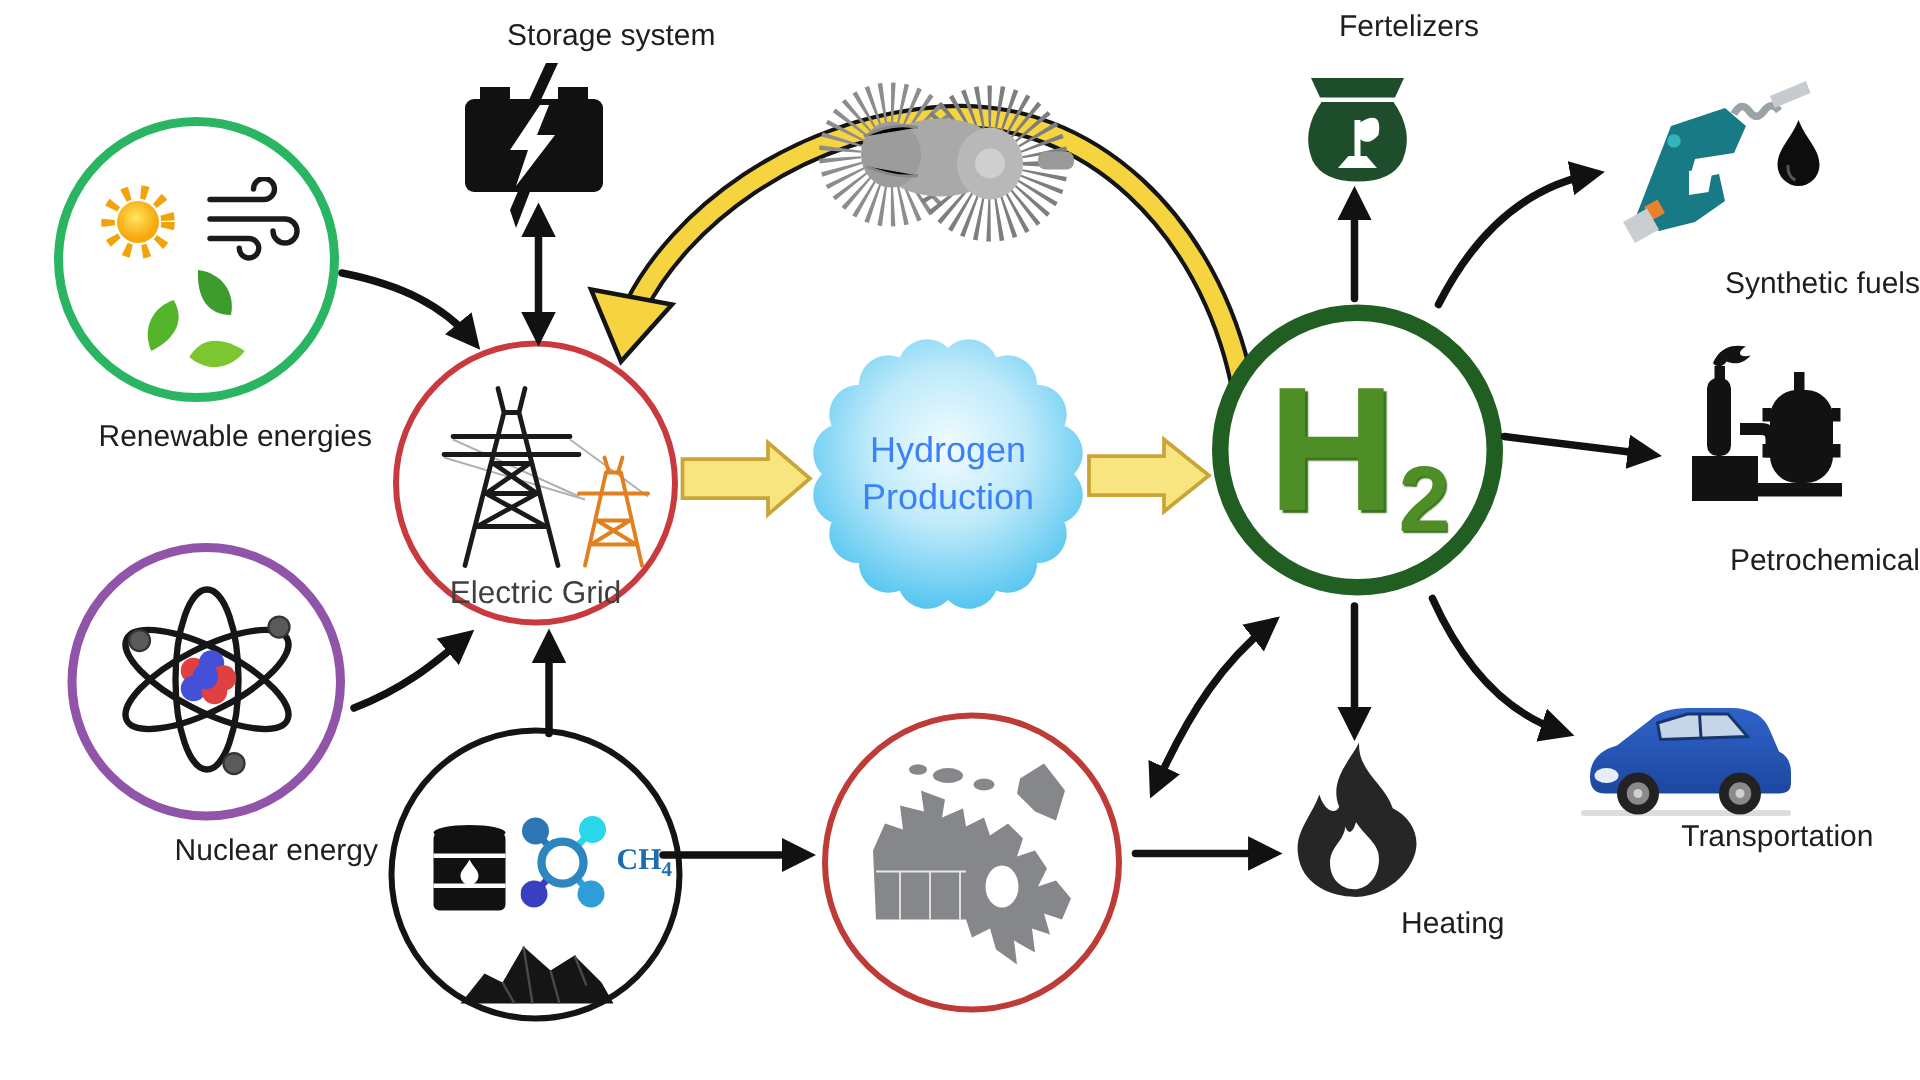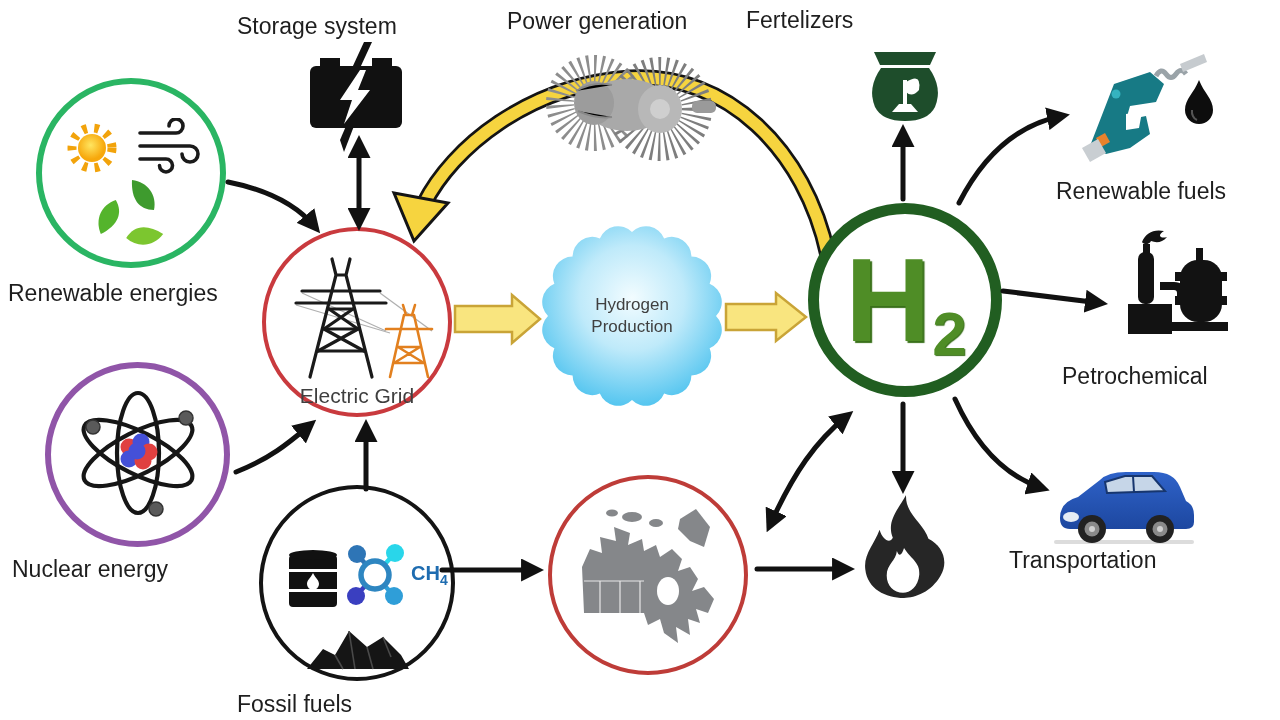--- a/index.html
+++ b/index.html
@@ -2,25 +2,25 @@
 <html><head>
 <meta charset="utf-8">
 <style>
   html,body{margin:0;padding:0;background:#ffffff;}
   .canvas{position:relative;width:1280px;height:720px;background:#ffffff;overflow:hidden;
           font-family:"Liberation Sans",sans-serif;}
   .layer{position:absolute;left:0;top:0;pointer-events:none;}
   .z1{z-index:1}.z2{z-index:2}.z3{z-index:3}
   .node{position:absolute;border-radius:50%;background:#fff;box-sizing:border-box;z-index:2;}
   .icon{position:absolute;z-index:2;}
-  .lbl{position:absolute;z-index:4;text-align:left;font-size:23px;color:#1e1e1e;}
+  .lbl{position:absolute;z-index:4;text-align:right;font-size:20px;color:#1e1e1e;}
   .eg-label{position:absolute;left:0;right:0;bottom:5px;text-align:center;font-size:21px;color:#3f3f3f;z-index:3;margin-top:16px;}
   .hp-text{position:absolute;left:536px;top:220px;width:192px;height:192px;z-index:3;
            display:flex;align-items:center;justify-content:center;text-align:center;
-           font-size:17px;line-height:1.3;color:#404040;}
+           font-size:24px;line-height:1.3;color:#3b82f6;}
   .hp-text span{display:block;width:150px;}
   .h2-node{display:flex;align-items:center;justify-content:center;}
   .h2-sym{font-size:118px;font-weight:700;color:#4f8d26;text-shadow:2px 2px 1px #39701a;line-height:1;}
   .h2-sub{font-size:62px;font-weight:700;color:#4f8d26;text-shadow:1px 1px 1px #39701a;
           position:relative;top:34px;left:2px;line-height:1;}
   .ch4wrap{position:absolute;left:84px;top:54px;display:flex;align-items:center;z-index:2;}
   .ch4lbl{font-size:20px;font-weight:700;color:#1e6cb0;margin-left:2px;}
   .ch4lbl sub{font-size:14px;}
 </style>
 </head>
@@ -105,21 +105,21 @@
       </g>
       <g fill="none" stroke="#e2801f" stroke-width="2.6" stroke-linecap="round">
         <path d="M118,132 L132,70 M156,132 L142,70 M132,70 L142,70 M134,70 L131,60 M140,70 L143,60"></path>
         <path d="M122,118 L152,118 M126,102 L148,102 M122,118 L148,102 M126,102 L152,118"></path>
         <path d="M114,84 L160,84"></path>
       </g>
     </svg>
     <div class="eg-label">Electric Grid</div>
   </div>
 
-  <div class="node" style="left:259px;top:485px;width:196px;height:196px;border:4px solid #141414;">
+  <div class="node" style="left:259px;top:485px;width:196px;height:196px;border:4px solid #141414;font-family:Liberation Serif, serif;">
     <svg class="icon" style="left:22px;top:58px" width="56" height="68" viewBox="0 0 56 68">
       <rect x="4" y="8" width="48" height="52" rx="4" fill="#111"></rect>
       <ellipse cx="28" cy="8" rx="24" ry="5" fill="#111"></ellipse>
       <rect x="4" y="22" width="48" height="3" fill="#fff"></rect>
       <rect x="4" y="42" width="48" height="3" fill="#fff"></rect>
       <path d="M28,26 c3,6 6,7 6,11 a6,6 0 1 1 -12,0 c0,-4 3,-5 6,-11 z" fill="#fff"></path>
     </svg>
     <div class="ch4wrap">
       <svg width="62" height="64" viewBox="0 0 62 64">
         <g stroke-width="4.5">
@@ -285,22 +285,21 @@
       <path d="M 903,199 L 903,132" marker-end="url(#ah)"></path>
       <path d="M 959,203 C 985,152 1020,124 1062,116" marker-end="url(#ah)"></path>
       <path d="M 1003,291 L 1100,303" marker-end="url(#ah)"></path>
       <path d="M 955,399 C 978,450 1008,477 1042,488" marker-end="url(#ah)"></path>
     </g>
     <polygon points="455,306 512,306 512,295 540,319 512,343 512,332 455,332" fill="#f9e57f" stroke="#c9a437" stroke-width="2.5"></polygon>
     <polygon points="726,304 776,304 776,293 806,317 776,341 776,330 726,330" fill="#f9e57f" stroke="#c9a437" stroke-width="2.5"></polygon>
   </svg>
 
   <div class="lbl" style="left:237px;top:13px;width:240px">Storage system</div>
-  <div class="lbl" style="left:507px;top:8px;width:240px">Power generation</div>
   <div class="lbl" style="left:746px;top:7px;width:240px">Fertelizers</div>
   <div class="lbl" style="left:8px;top:280px;width:240px">Renewable energies</div>
   <div class="lbl" style="left:12px;top:556px;width:240px">Nuclear energy</div>
-  <div class="lbl" style="left:237px;top:691px;width:240px">Fossil fuels</div>
-  <div class="lbl" style="left:1056px;top:178px;width:224px">Renewable fuels</div>
+  <div class="lbl" style="left:1056px;top:178px;width:224px">Synthetic fuels</div>
   <div class="lbl" style="left:1062px;top:363px;width:218px">Petrochemical</div>
   <div class="lbl" style="left:1009px;top:547px;width:240px">Transportation</div>
+  <div class="lbl" style="left:803px;top:605px;width:200px">Heating</div>
 
 </div>
 
 </body></html>

